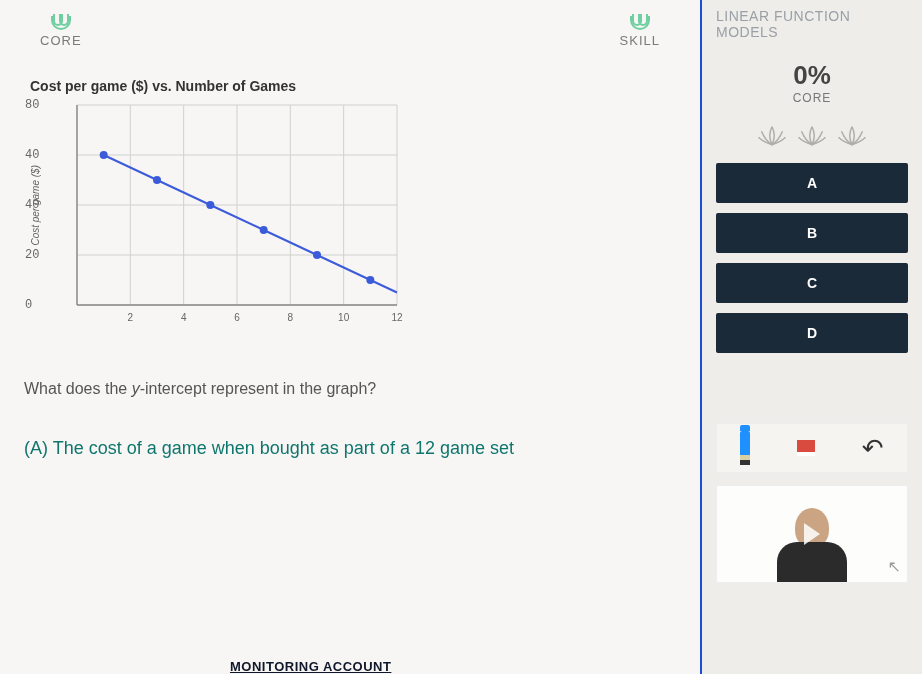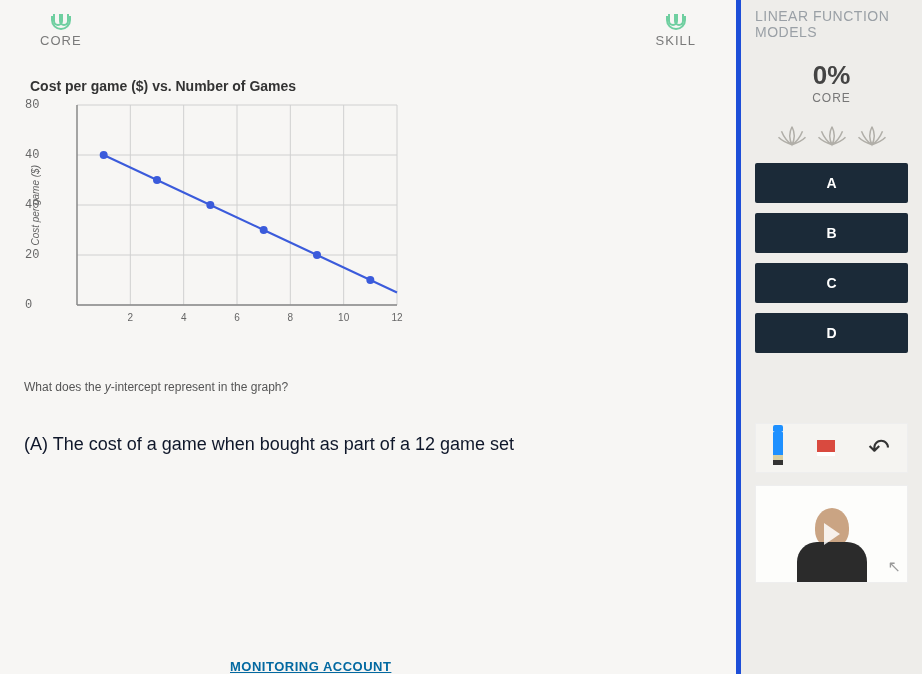--- a/index.html
+++ b/index.html
@@ -87,47 +87,47 @@
 .xlabel {
   text-align: center;
   font-size: 10px;
   color: #666;
   font-style: italic;
   margin-top: 24px;
   margin-left: 30px;
 }
 
 .question {
-  font-size: 12px;
+  font-size: 16px;
   color: #555;
   margin: 70px 0 0 24px;
 }
 .question .ital { font-style: italic; }
 
 .option {
   font-size: 18px;
-  color: #0f172a;
+  color: #0f766e;
   margin: 40px 0 0 24px;
 }
 .monitoring {
   position: absolute;
   bottom: 0;
   left: 210px;
-  color: #0369a1;
+  color: #0f172a;
   font-size: 13px;
   font-weight: 600;
   text-decoration: underline;
   letter-spacing: 0.5px;
   padding-left: 20px;
 }
 
 .sidebar {
-  width: 186px;
+  width: 222px;
   background: #eeedea;
-  border-left: 5px solid #1d4ed8;
+  border-left: 2px solid #1d4ed8;
   padding: 8px 14px 0 14px;
   display: flex;
   flex-direction: column;
   position: relative;
 }
 .module-title {
   font-size: 14px;
   color: #9aa0a6;
   letter-spacing: 0.5px;
   text-align: left;

